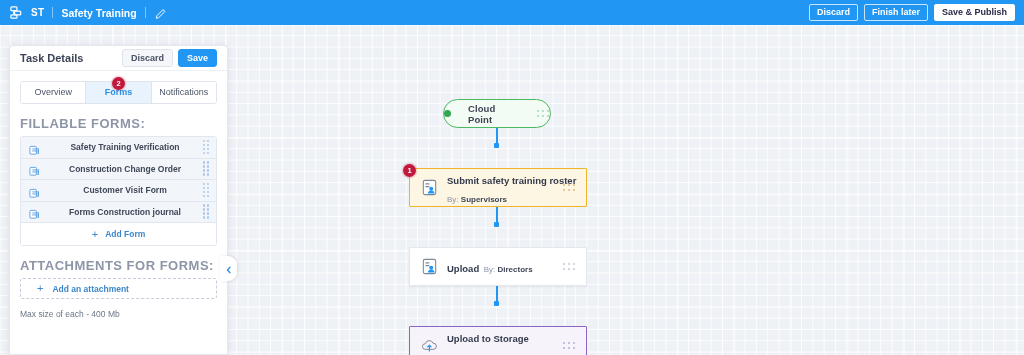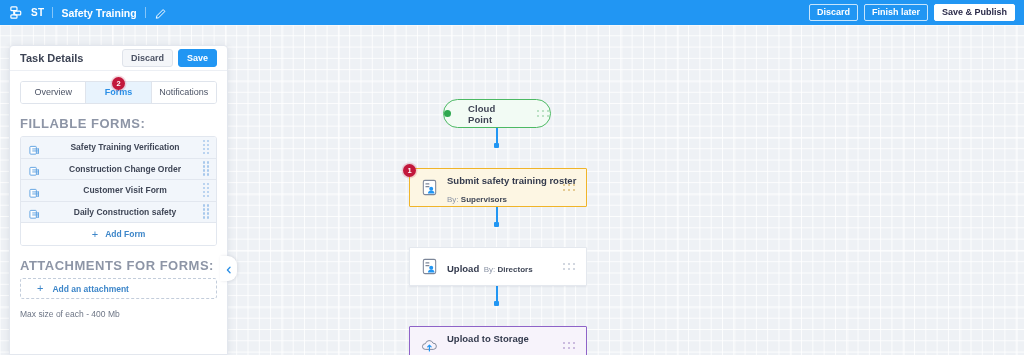--- a/index.html
+++ b/index.html
@@ -442,21 +442,21 @@
             <i></i>
           </span>
       </div>
       <div class="form-row">
         <span class="ficon">
           <svg viewBox="0 0 12 12" width="11" height="11">
             <rect x="1" y="1.5" width="7" height="8.5" rx="1" fill="#ffffff" stroke="#5a9fe0" stroke-width="1"></rect>
             <path d="M4 4.3h6.3M4 6.5h6.3M10.3 4.3v4.6M8.3 8.9h2" stroke="#5a9fe0" stroke-width="1" stroke-linecap="round" fill="none"></path>
           </svg>
         </span>
-        <span class="fname">Daily Construction safety</span>
+        <span class="fname">Forms Construction journal</span>
         <span class="vgrip">
             <i></i>
             <i></i>
             <i></i>
             <i></i>
             <i></i>
             <i></i>
             <i></i>
             <i></i>
           </span>

